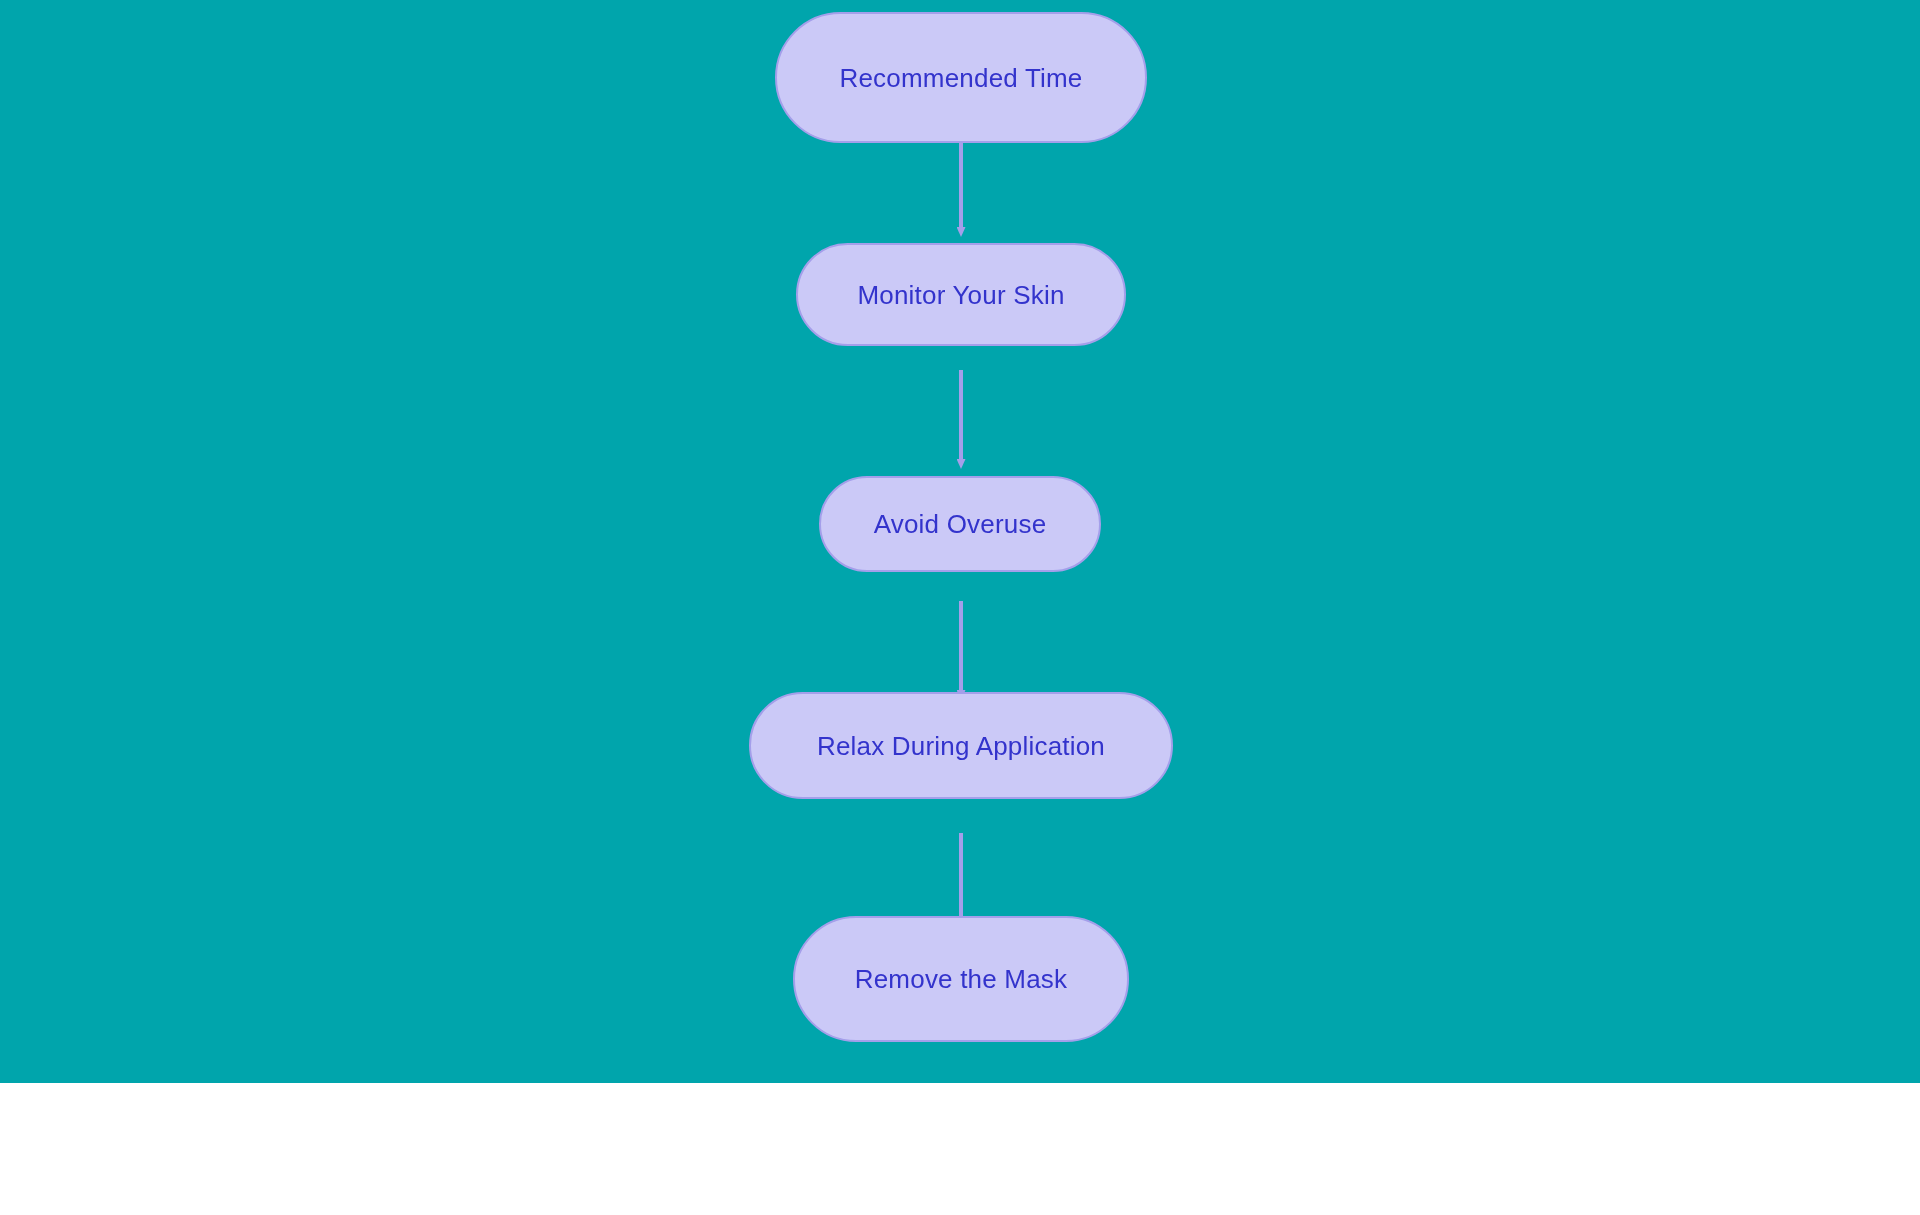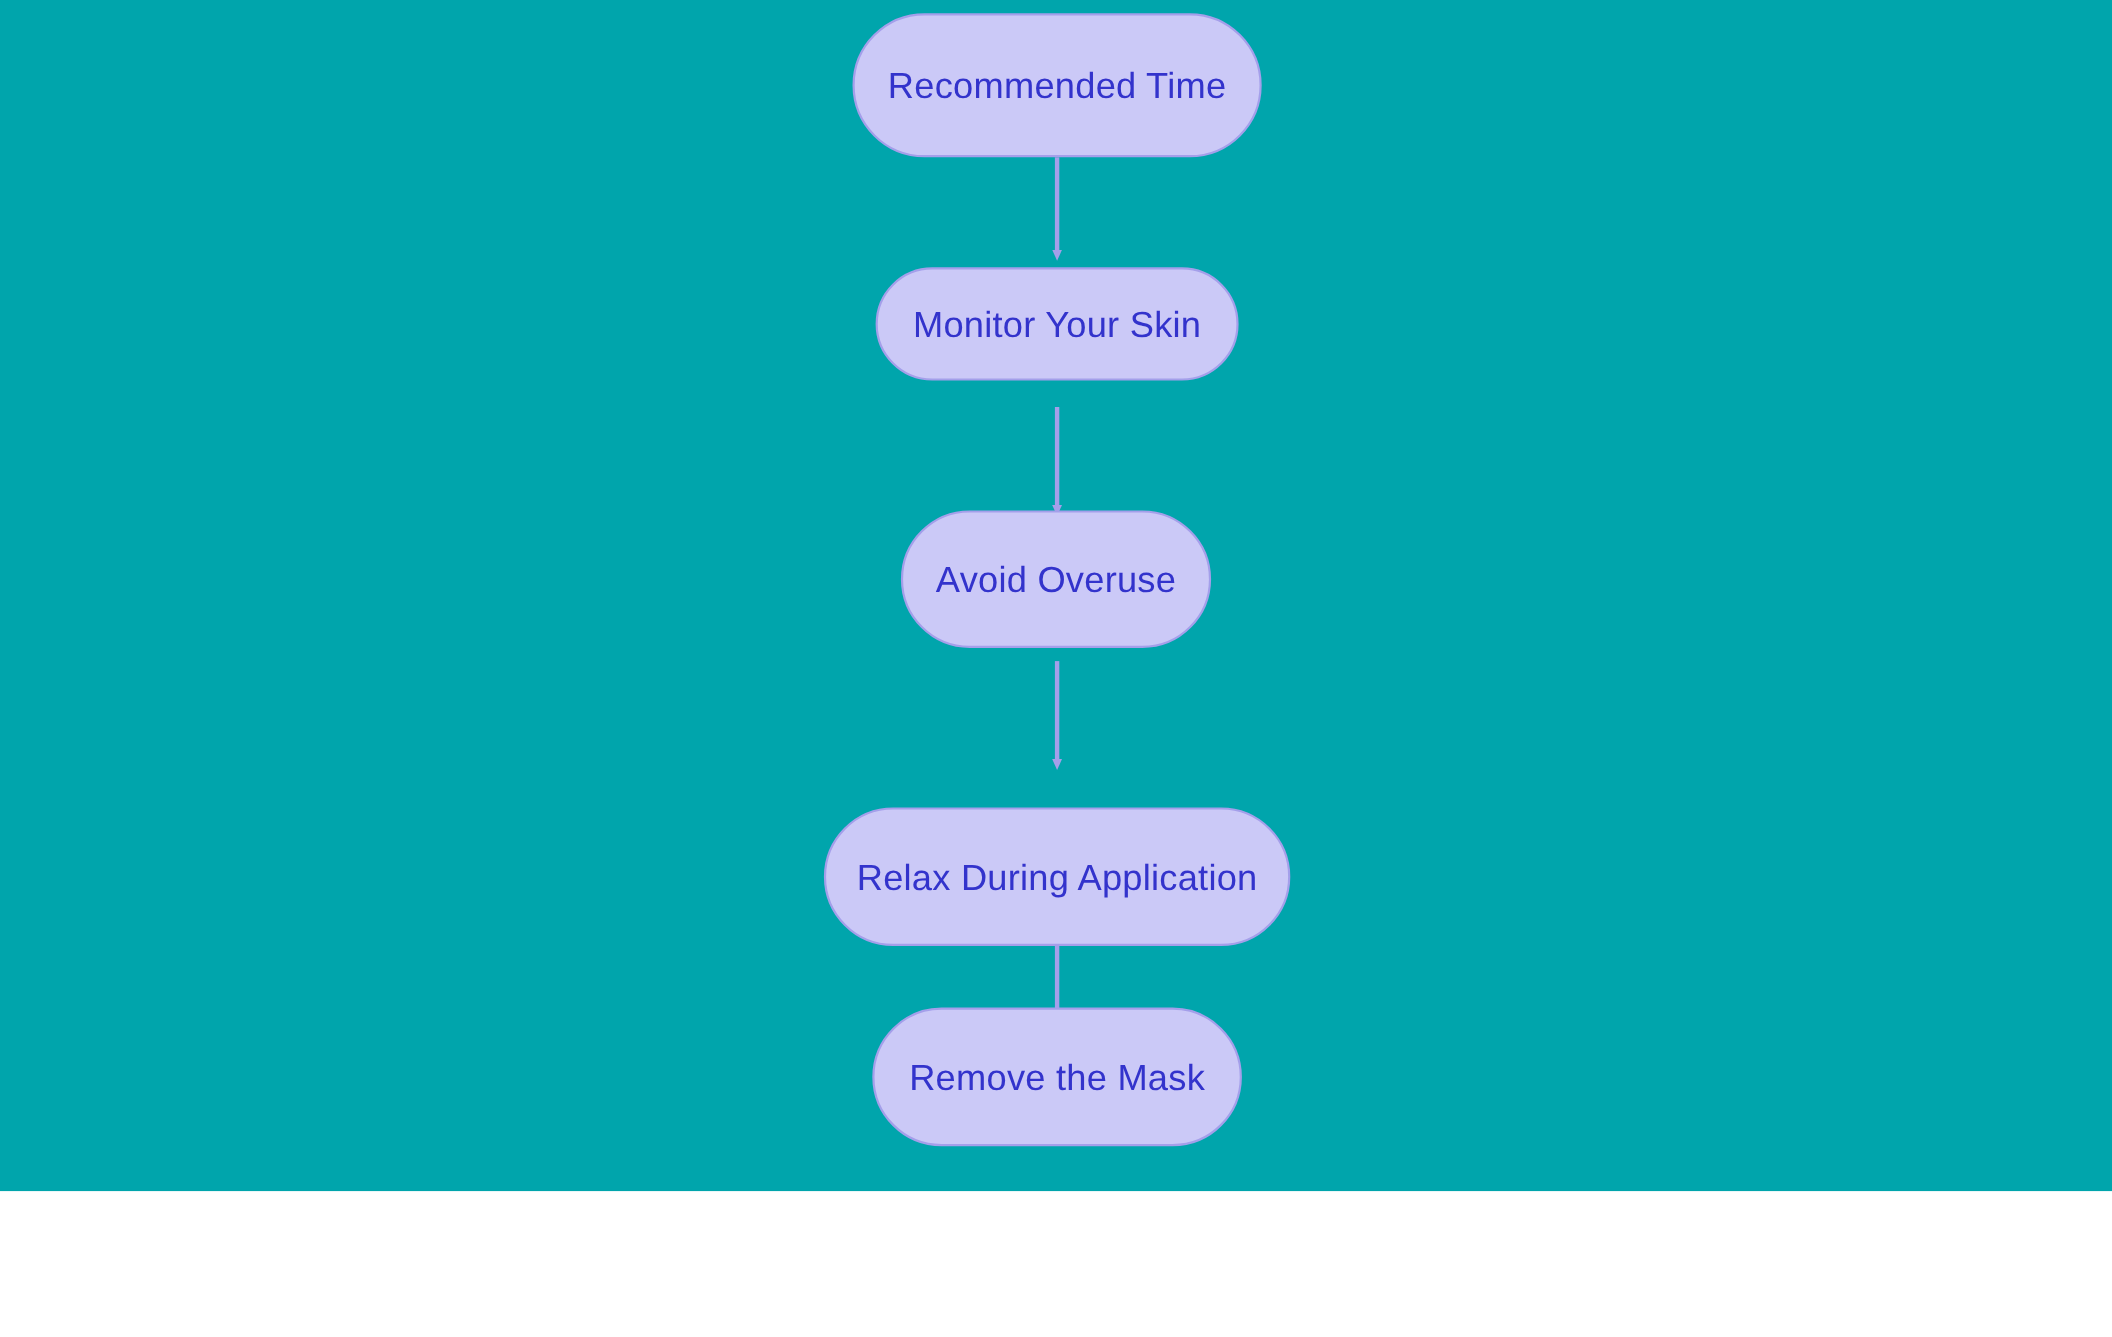--- a/index.html
+++ b/index.html
@@ -46,32 +46,32 @@
     border-radius: 999px;
     display: flex;
     align-items: center;
     justify-content: center;
     z-index: 3;
   }
 
   .flow-node-label {
     color: #3333cc;
     font-family: "Liberation Sans", sans-serif;
-    font-size: 33px;
+    font-size: 26px;
     font-weight: 400;
     letter-spacing: 0.2px;
     white-space: nowrap;
     line-height: 1;
   }
 
   
   #node-0 { left: 775px; top: 12px;  width: 372px; height: 131px; }
   #node-1 { left: 796px; top: 243px; width: 330px; height: 103px; }
-  #node-2 { left: 819px; top: 464px; width: 282px; height: 125px; }
-  #node-3 { left: 749px; top: 734px; width: 424px; height: 126px; }
+  #node-2 { left: 819px; top: 476px; width: 282px; height: 96px; }
+  #node-3 { left: 749px; top: 692px; width: 424px; height: 107px; }
   #node-4 { left: 793px; top: 916px; width: 336px; height: 126px; }
 
   #white-footer {
     position: absolute;
     left: 0;
     top: 1083px;
     width: 1920px;
     height: 132px;
     background: #ffffff;
   }

